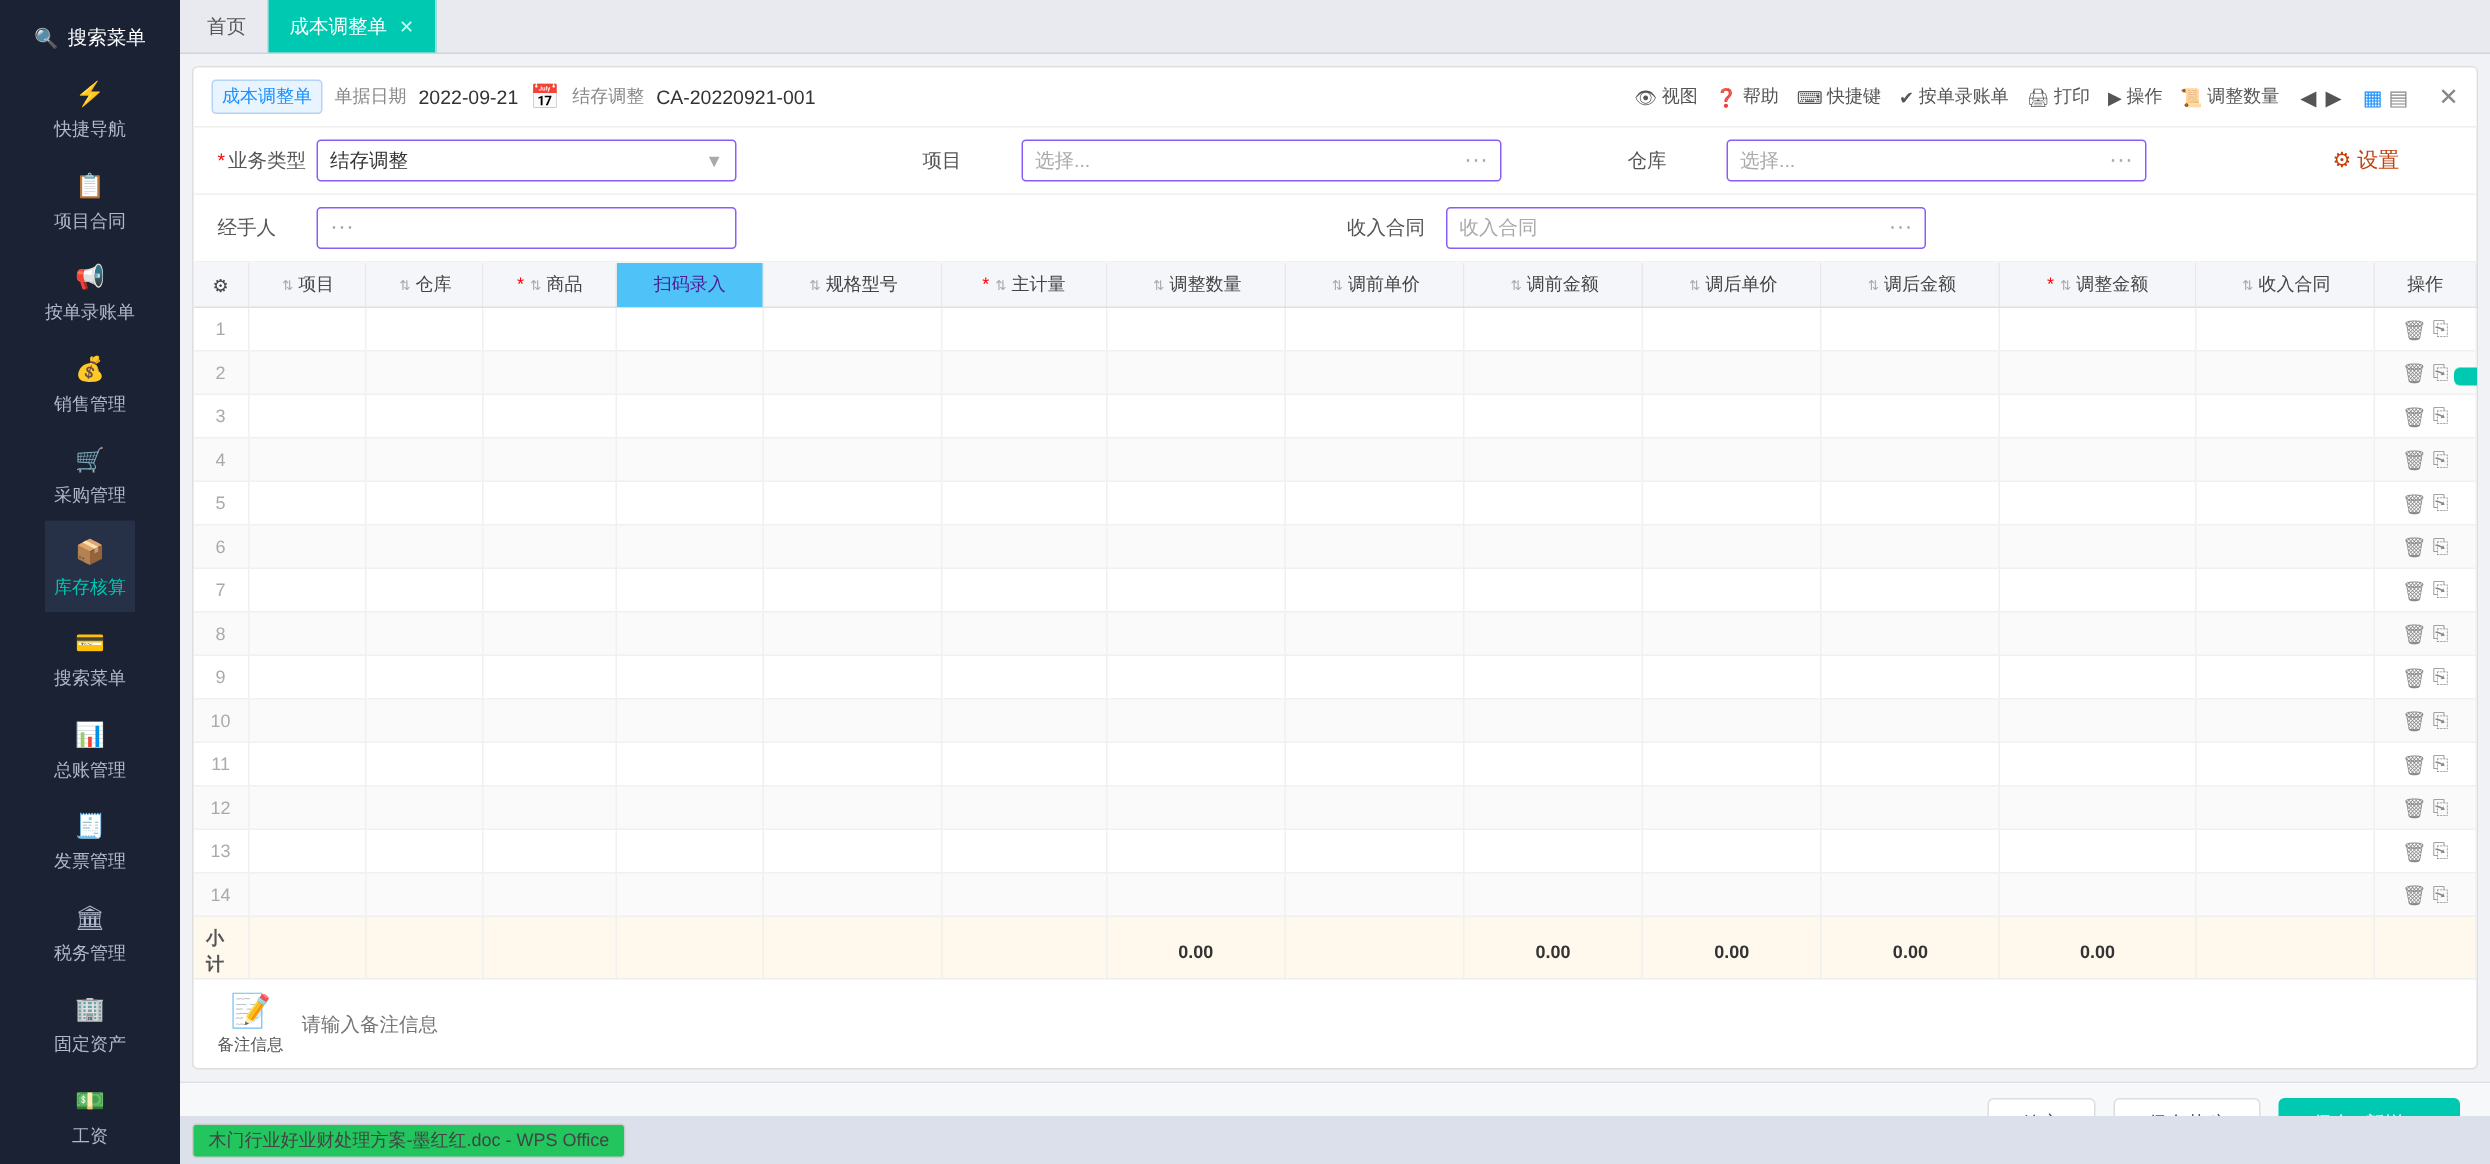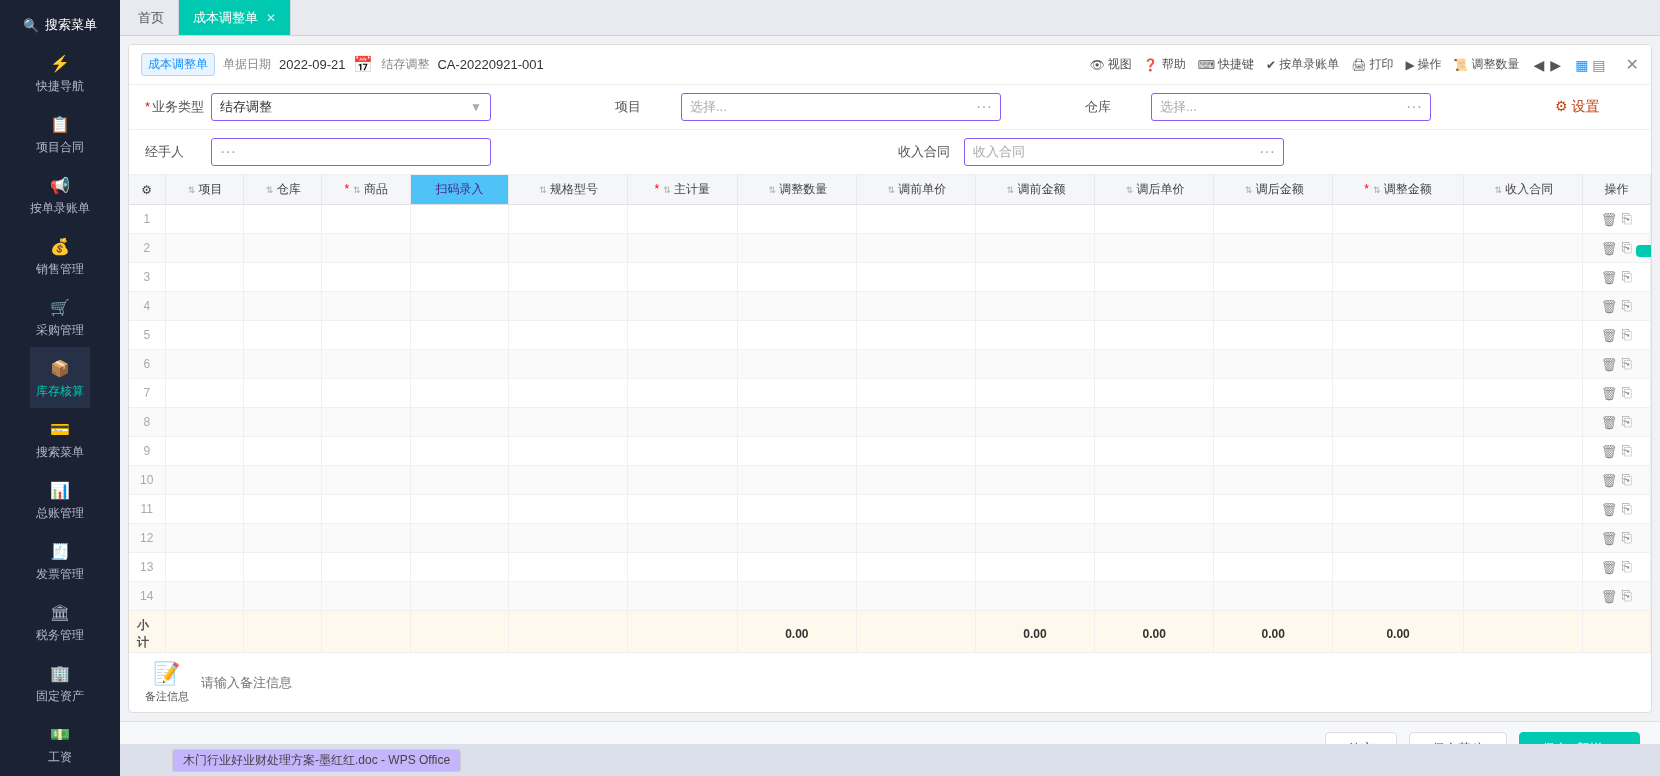--- a/index.html
+++ b/index.html
@@ -325,28 +325,27 @@
       right: 0;
       background: #dce0ea;
       height: 32px;
       display: flex;
       align-items: center;
       padding: 0 8px;
       gap: 4px;
       z-index: 100;
     }
     .taskbar-item {
-      background: #c4b5fd;
+      background: #22c55e;
       border: 1px solid #ccc;
       border-radius: 3px;
       padding: 2px 10px;
       font-size: 12px;
       color: #444;
       cursor: pointer;
-      margin-left: 44px;
     }
 
     .nav-arrows {
       display: flex;
       align-items: center;
       gap: 2px;
     }
     .nav-arrow {
       font-size: 14px;
       color: #555;

